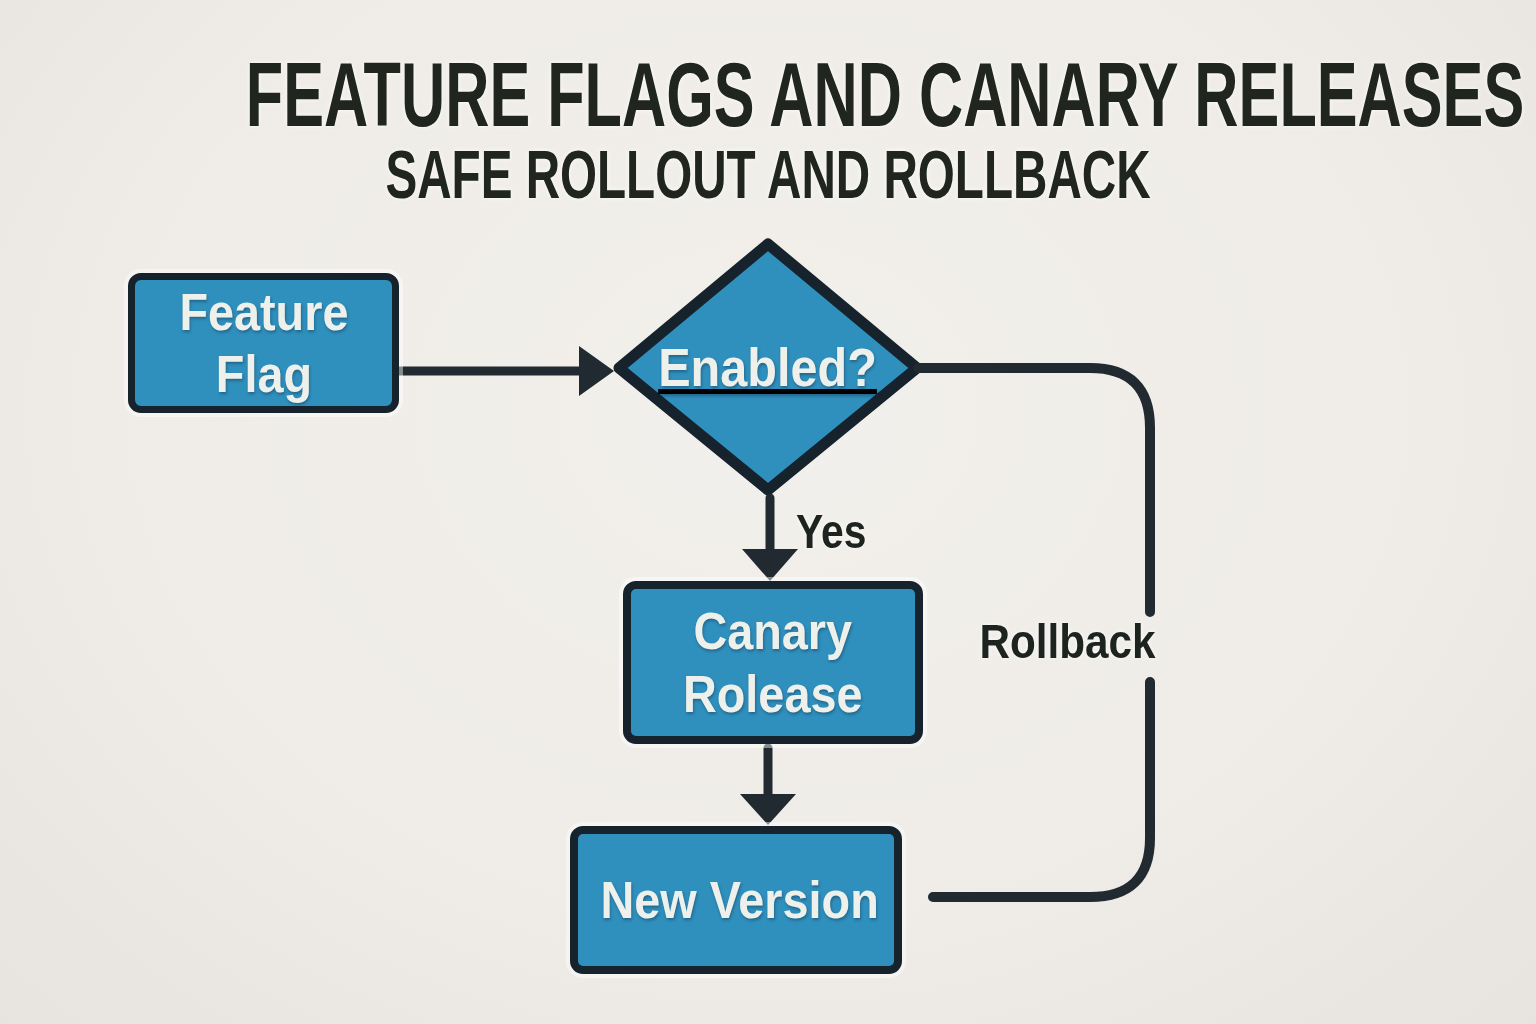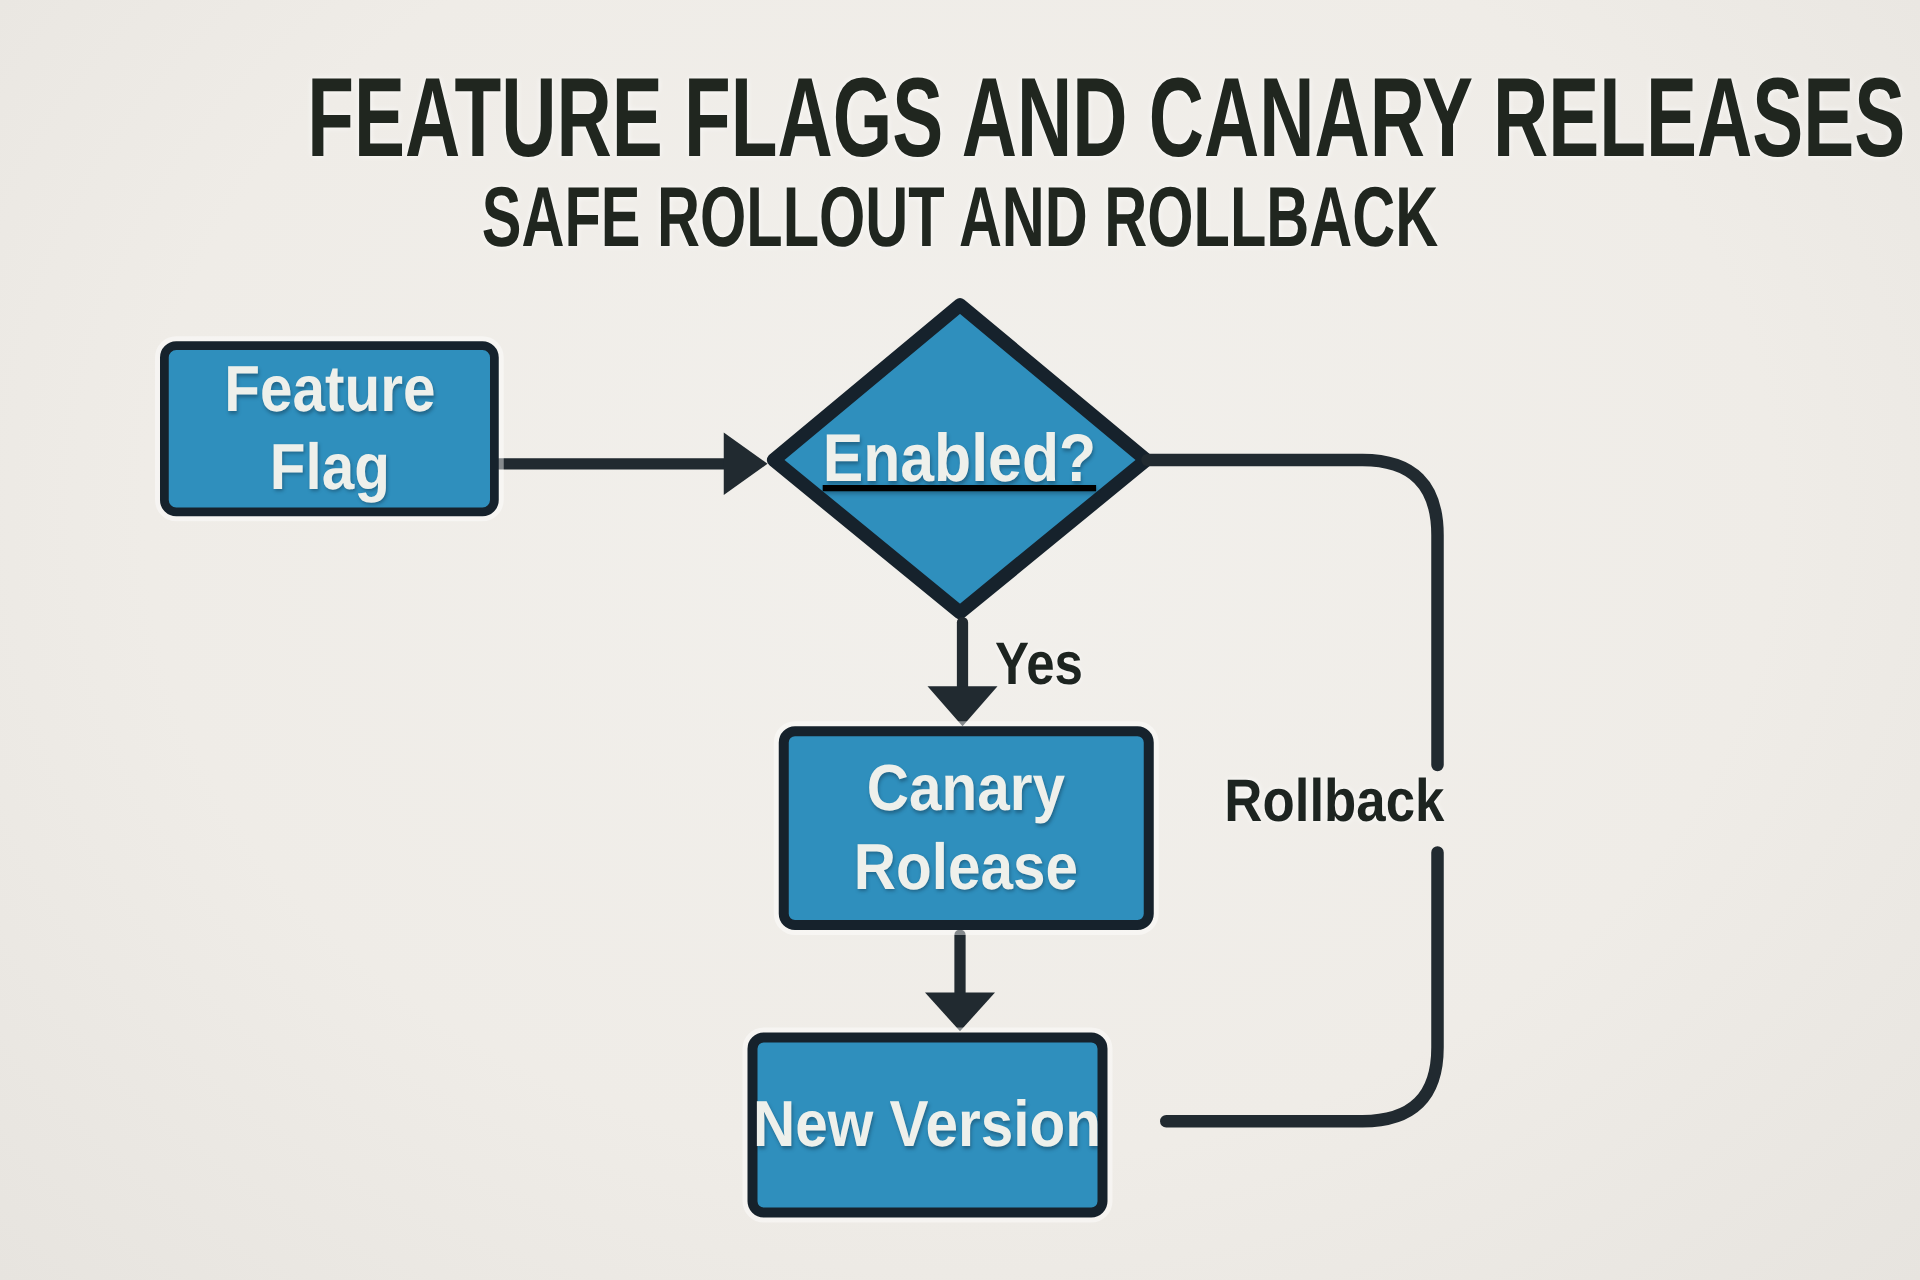--- a/index.html
+++ b/index.html
@@ -121,20 +121,20 @@
     <div class="node-label">Enabled?</div>
   </div>
 
   <div class="node-rect" style="left:598px;top:581px;width:300px;height:163px;margin-left:25px;">
     <div class="node-label rect-label">
       <span class="line">Canary</span>
       <span class="line">Rolease</span>
     </div>
   </div>
 
-  <div class="node-rect" style="left:598px;top:826px;width:288px;height:148px;">
+  <div class="node-rect" style="left:570px;top:826px;width:332px;height:148px;justify-content:flex-end;">
     <div class="node-label rect-label">New Version</div>
   </div>
 
   <div class="edge-label yes-label">Yes</div>
   <div class="edge-label rollback-label">Rollback</div>
 
 </div>
 
 </body></html>

